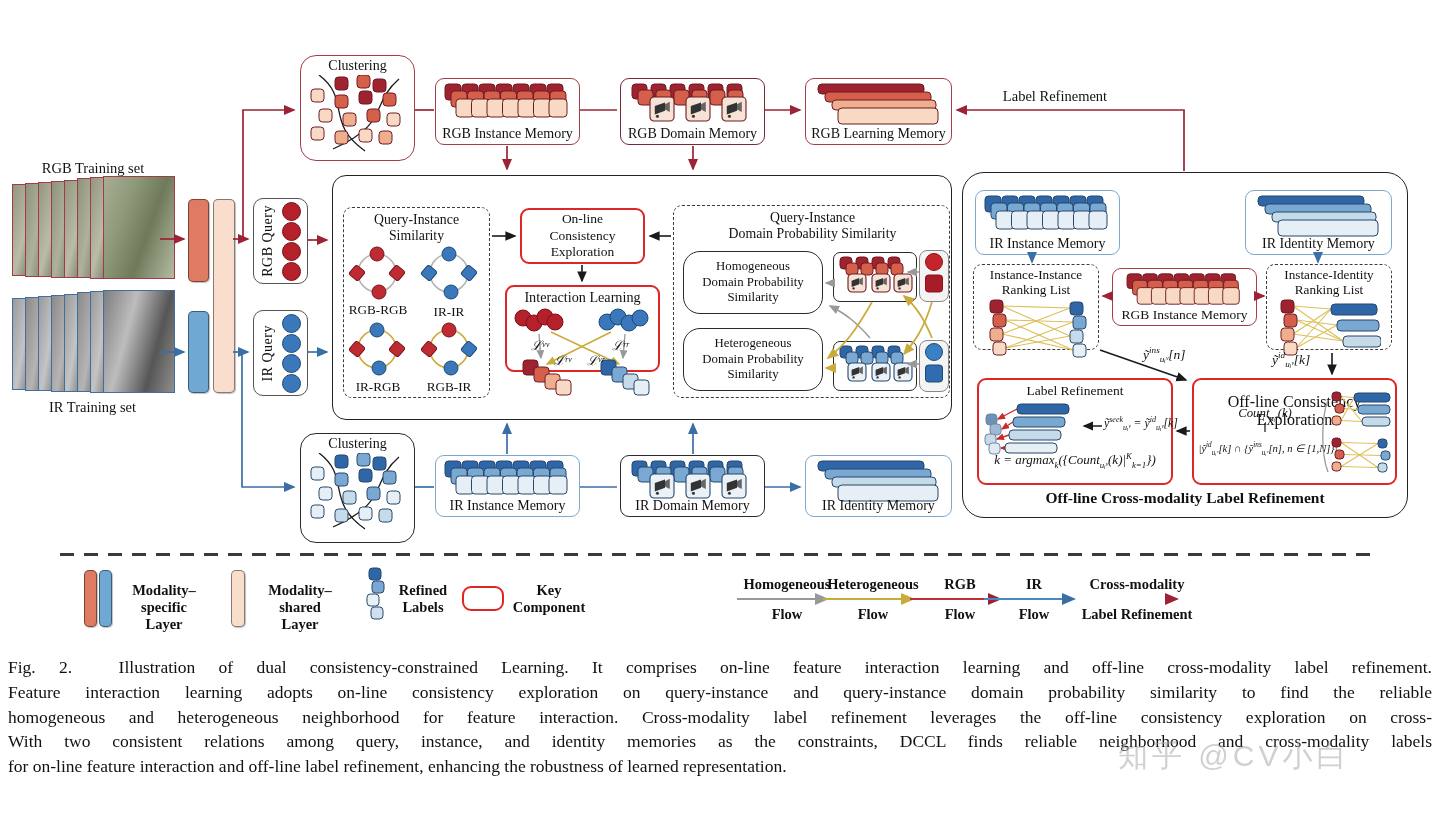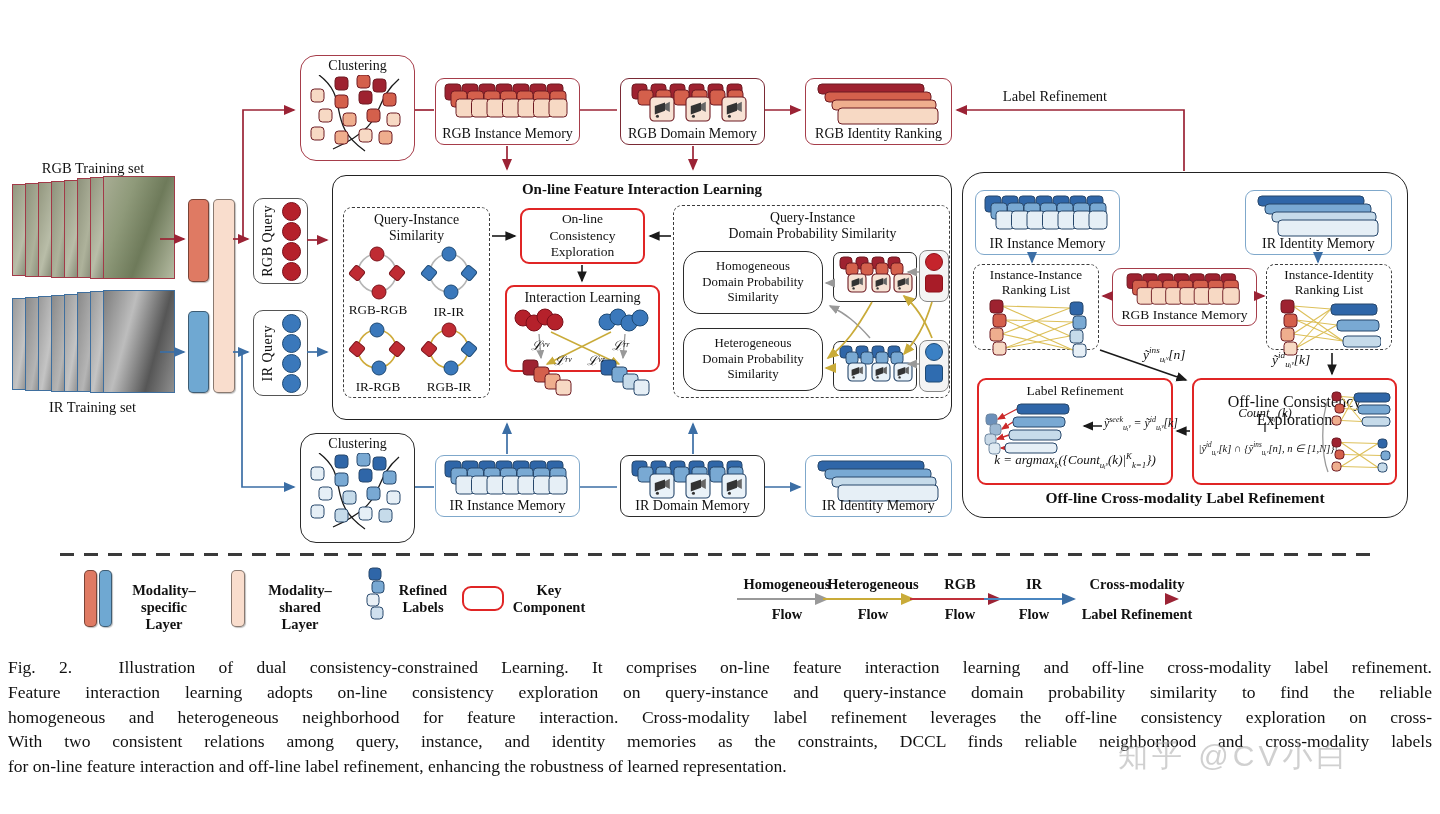--- a/index.html
+++ b/index.html
@@ -197,26 +197,25 @@
         </svg></div>
     <div class="mlbl">RGB Domain Memory</div>
   </div>
   <div class="node b-red membox" style="left:805px;top:78px;width:147px;height:67px">
     <div class="gfx"><svg width="126" height="44" viewBox="0 0 126 44">
           <rect x="2" y="2" width="106" height="10" rx="4" fill="#9e2230" stroke="#6d1a22" stroke-width="1"></rect>
           <rect x="9" y="10" width="106" height="10" rx="4" fill="#d4604c" stroke="#6d1a22" stroke-width="1"></rect>
           <rect x="16" y="18" width="104" height="10" rx="4" fill="#efae8e" stroke="#6d1a22" stroke-width="1"></rect>
           <rect x="22" y="26" width="100" height="16" rx="4" fill="#f7d9c4" stroke="#6d1a22" stroke-width="1"></rect>
         </svg></div>
-    <div class="mlbl">RGB Identity Ranking</div>
+    <div class="mlbl">RGB Learning Memory</div>
   </div>
   <div class="abs lbl" style="left:990px;top:88px;width:130px;font-size:14.5px;z-index:2">Label Refinement</div>
 
   <div class="node panel" style="left:332px;top:175px;width:620px;height:245px;border-radius:14px"></div>
-  <div class="abs lbl bold" style="left:480px;top:181px;width:324px;font-size:15px;z-index:3">On-line Feature Interaction Learning</div>
 
   <div class="node dashbox" style="left:343px;top:207px;width:147px;height:191px"></div>
   <div class="abs lbl" style="left:345px;top:212px;width:143px;font-size:13.8px;z-index:3">Query-Instance</div>
   <div class="abs lbl" style="left:345px;top:228px;width:143px;font-size:13.8px;z-index:3">Similarity</div>
   <div class="abs gfx" style="left:348px;top:246px;z-index:3"><svg width="58" height="55" viewBox="0 0 58 55">
         <circle cx="29" cy="27" r="19" stroke="#b5b5b5" stroke-width="1.6" fill="none"></circle>
         <circle cx="29" cy="8" r="7" fill="#bf2b33" stroke="#7c141c" stroke-width="1"></circle>
         <rect x="43" y="21" width="12" height="12" rx="2.5" transform="rotate(40 49 27)" fill="#bf2b33" stroke="#7c141c" stroke-width="1"></rect>
         <circle cx="31" cy="46" r="7" fill="#bf2b33" stroke="#7c141c" stroke-width="1"></circle>
         <rect x="3" y="21" width="12" height="12" rx="2.5" transform="rotate(40 9 27)" fill="#bf2b33" stroke="#7c141c" stroke-width="1"></rect>

